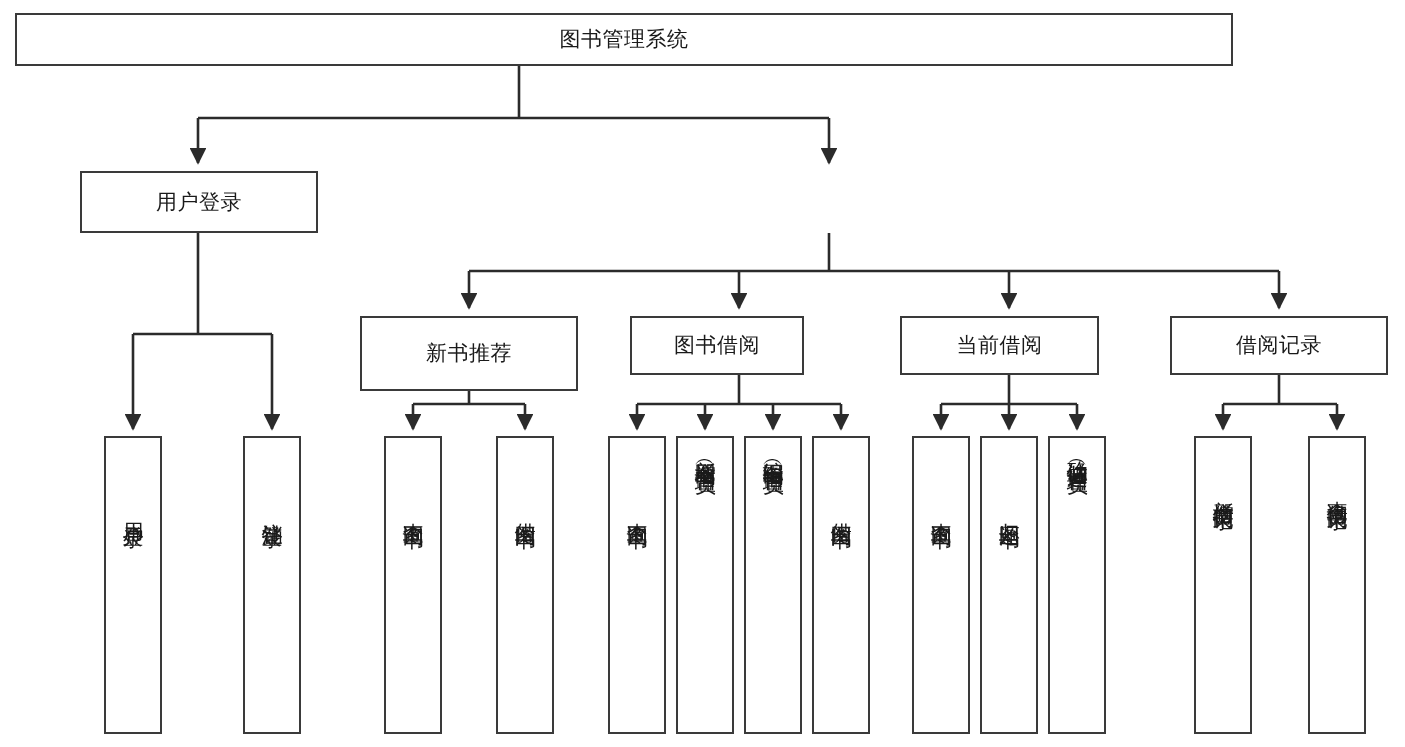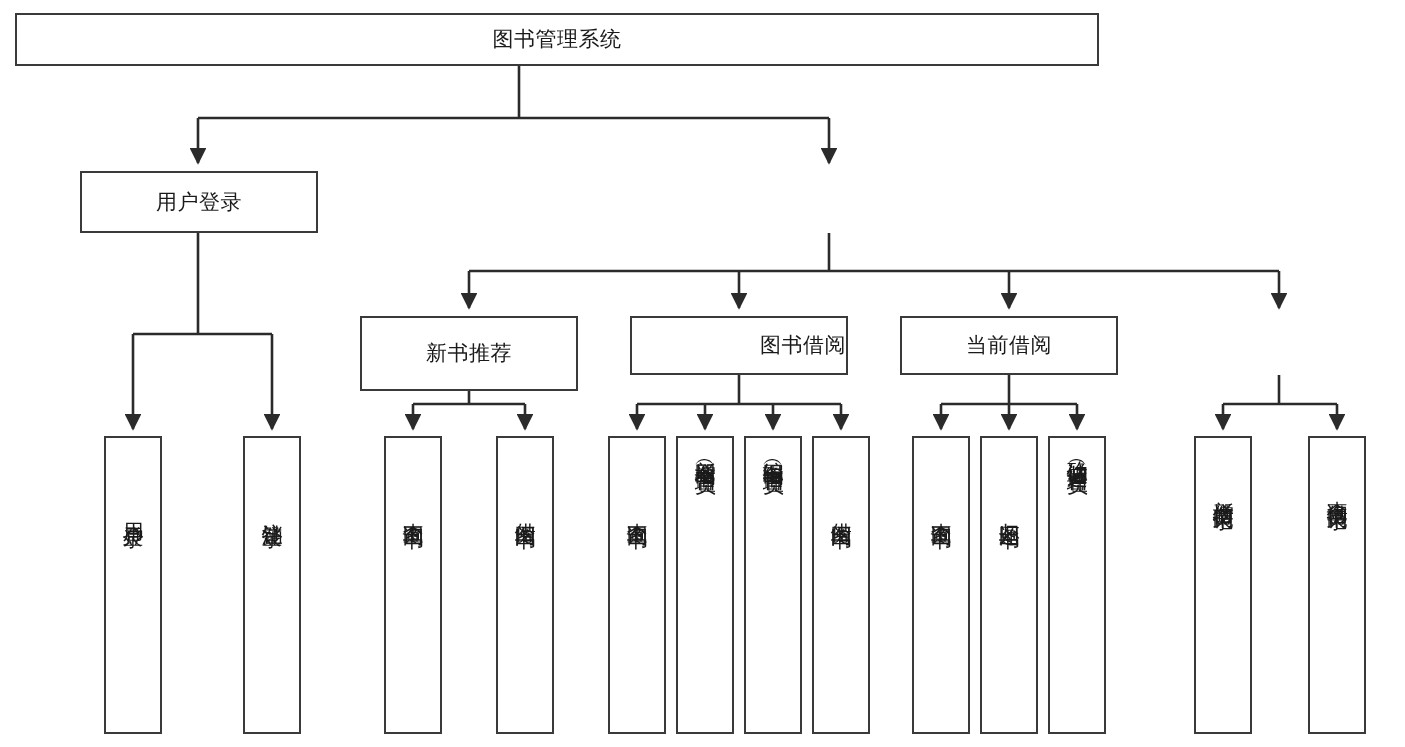--- a/index.html
+++ b/index.html
@@ -118,36 +118,39 @@
       <path d="M 1009 404 L 1009 429" marker-end="url(#arrow)"></path>
       <path d="M 1077 404 L 1077 429" marker-end="url(#arrow)"></path>
 
       <path d="M 1279 375 L 1279 404"></path>
       <path d="M 1223 404 L 1337 404"></path>
       <path d="M 1223 404 L 1223 429" marker-end="url(#arrow)"></path>
       <path d="M 1337 404 L 1337 429" marker-end="url(#arrow)"></path>
     </g>
   </svg>
 
-  <div class="node" style="left:15px; top:13px; width:1084px; height:53px;">
+  <div class="node" style="left:15px; top:13px; width:1218px; height:53px;">
     <span class="label">图书管理系统</span>
   </div>
 
   <div class="node" style="left:80px; top:171px; width:238px; height:62px;">
     <span class="label">用户登录</span>
   </div>
 
   <div class="node" style="left:360px; top:316px; width:218px; height:75px;">
     <span class="label">新书推荐</span>
   </div>
-  <div class="node" style="left:630px; top:316px; width:218px; height:59px;justify-content:flex-end;">
+  <div class="node" style="left:630px; top:316px; width:174px; height:59px;">
     <span class="label">图书借阅</span>
   </div>
-  <div class="node" style="left:900px; top:316px; width:218px; height:59px;">
+  <div class="node" style="left:900px; top:316px; width:199px; height:59px;">
     <span class="label">当前借阅</span>
+  </div>
+  <div class="node" style="left:1170px; top:316px; width:218px; height:59px;">
+    <span class="label">借阅记录</span>
   </div>
 
   <div class="node vert mid" style="left:104px; top:436px; width:58px; height:298px;">
     <span class="label">用户登录</span>
   </div>
   <div class="node vert mid" style="left:243px; top:436px; width:58px; height:298px;">
     <span class="label">注销登录</span>
   </div>
 
   <div class="node vert mid" style="left:384px; top:436px; width:58px; height:298px;">

